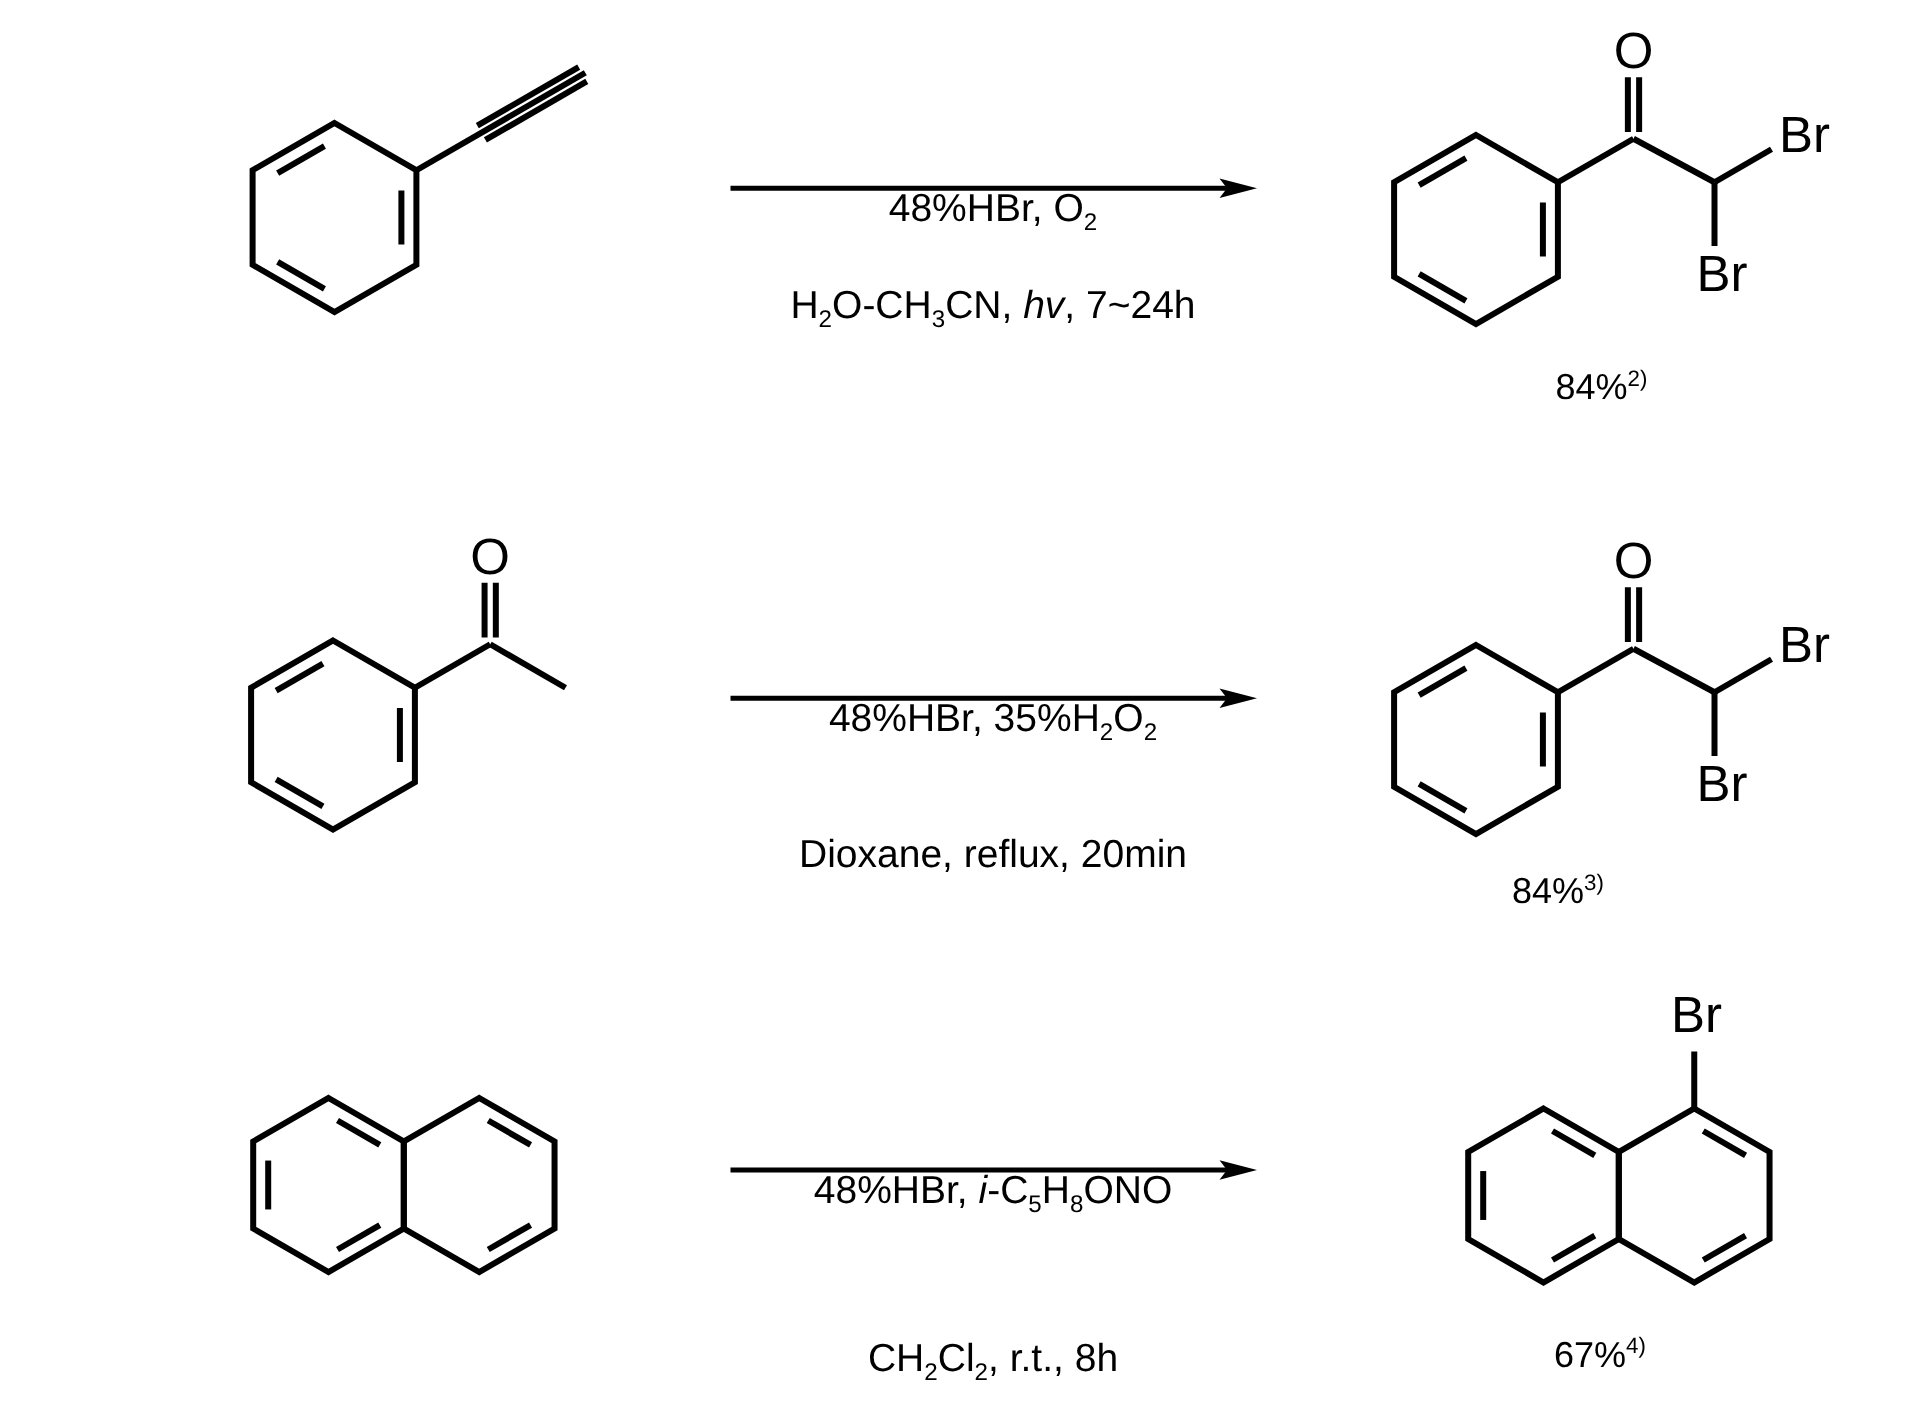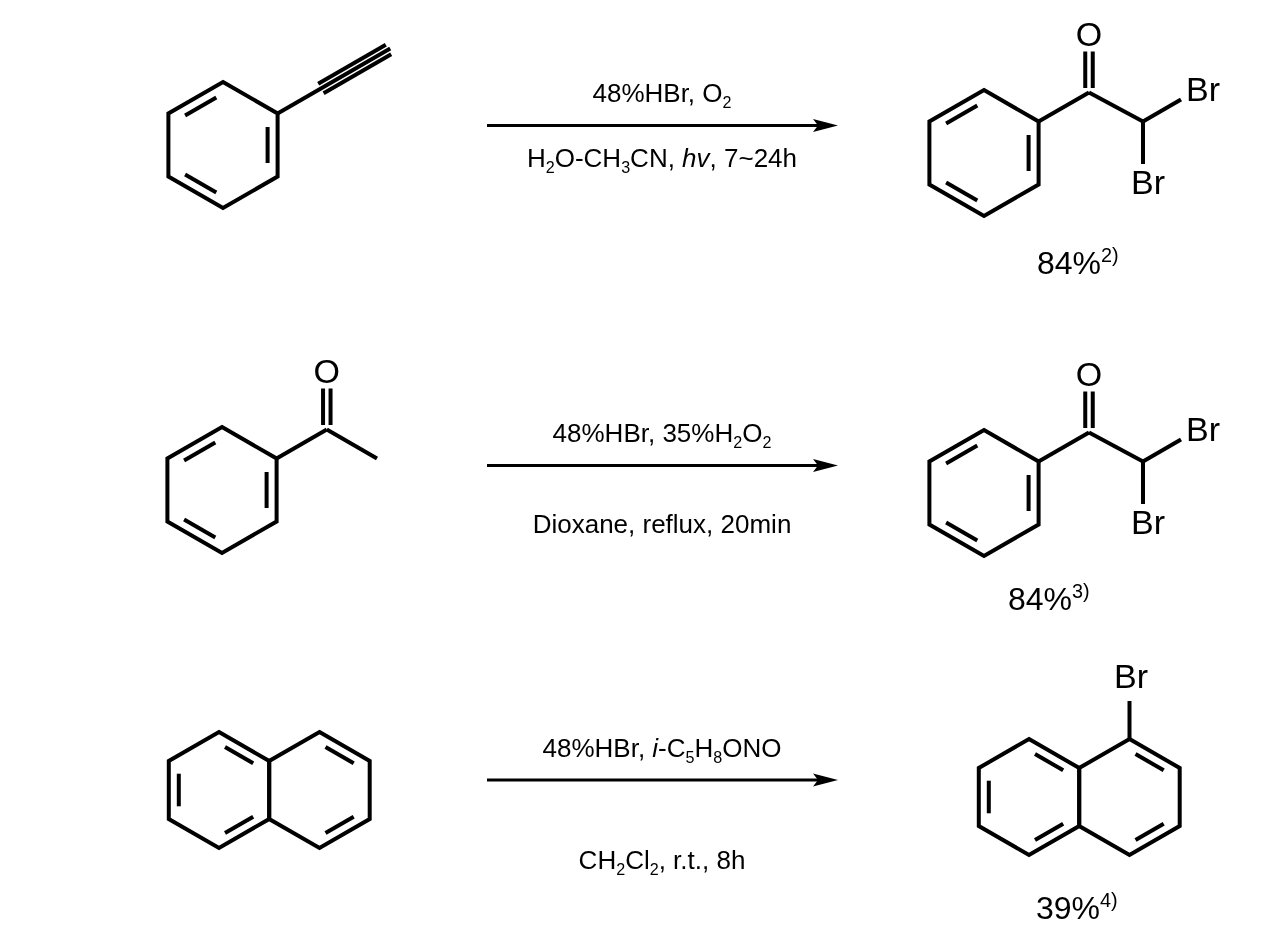--- a/index.html
+++ b/index.html
@@ -7,26 +7,26 @@
     width:1280px;height:945px;position:relative;overflow:hidden;
     background:#ffffff;color:#000;
     font-family:"Liberation Sans", sans-serif;
   }
   svg.scheme{position:absolute;left:0;top:0;}
   .bond{stroke:#000;stroke-width:4;fill:none;}
   .arrowline{stroke:#000;stroke-width:3.2;}
   .atom{font-family:"Liberation Sans", sans-serif;font-size:34px;fill:#000;}
   .cond{
     position:absolute;left:662px;transform:translateX(-50%);
-    font-size:26px;line-height:32px;white-space:nowrap;text-align:left;
+    font-size:26px;line-height:32px;white-space:nowrap;text-align:left;margin-top:45px;
   }
   .cond sub{font-size:0.62em;}
   .cond i{}
   .yield{
-    position:absolute;font-size:32px;line-height:1;white-space:nowrap;
+    position:absolute;font-size:24px;line-height:1;white-space:nowrap;
   }
   .yield sup{font-size:0.62em;vertical-align:super;}
 </style>
 </head>
 <body>
 
 <svg class="scheme" width="1280" height="945" viewBox="0 0 1280 945">
   <defs>
     <g id="benzene">
       <polygon class="bond" points="0,-63 54.6,-31.5 54.6,31.5 0,63 -54.6,31.5 -54.6,-31.5"></polygon>
@@ -108,14 +108,14 @@
 
 <div>
   <div class="cond" style="top:417px">48%HBr, 35%H<sub>2</sub>O<sub>2</sub></div>
   <div class="cond" style="top:508px">Dioxane, reflux, 20min</div>
   <div class="yield" style="left:1008px;top:582px"><span>84%</span><sup>3)</sup></div>
 </div>
 
 <div>
   <div class="cond" style="top:732px">48%HBr, <i>i</i>-C<sub>5</sub>H<sub>8</sub>ONO</div>
   <div class="cond" style="top:844px">CH<sub>2</sub>Cl<sub>2</sub>, r.t., 8h</div>
-  <div class="yield" style="left:1036px;top:891px"><span>39%</span><sup>4)</sup></div>
+  <div class="yield" style="left:1036px;top:891px"><span>67%</span><sup>4)</sup></div>
 </div>
 
 </body></html>

